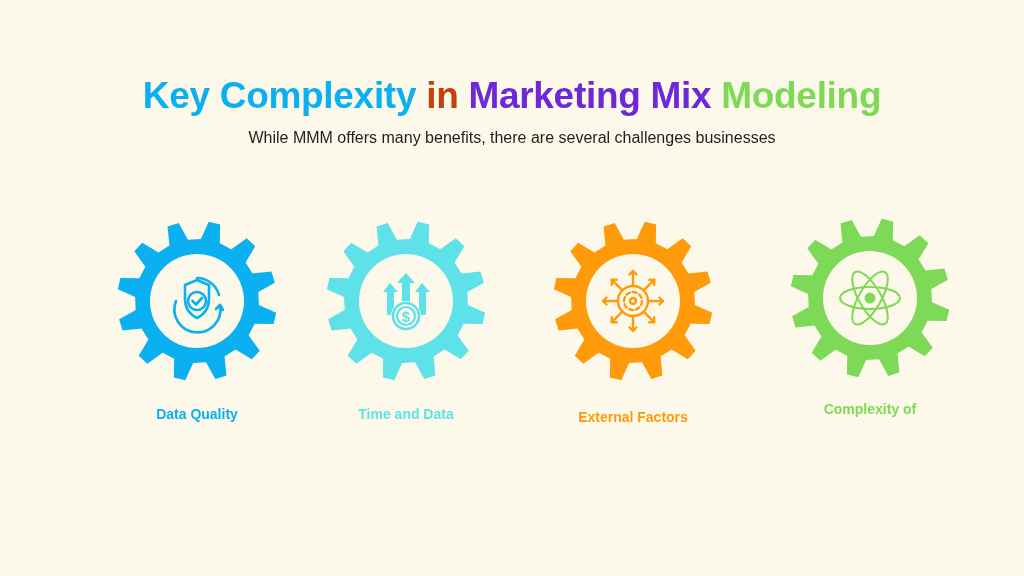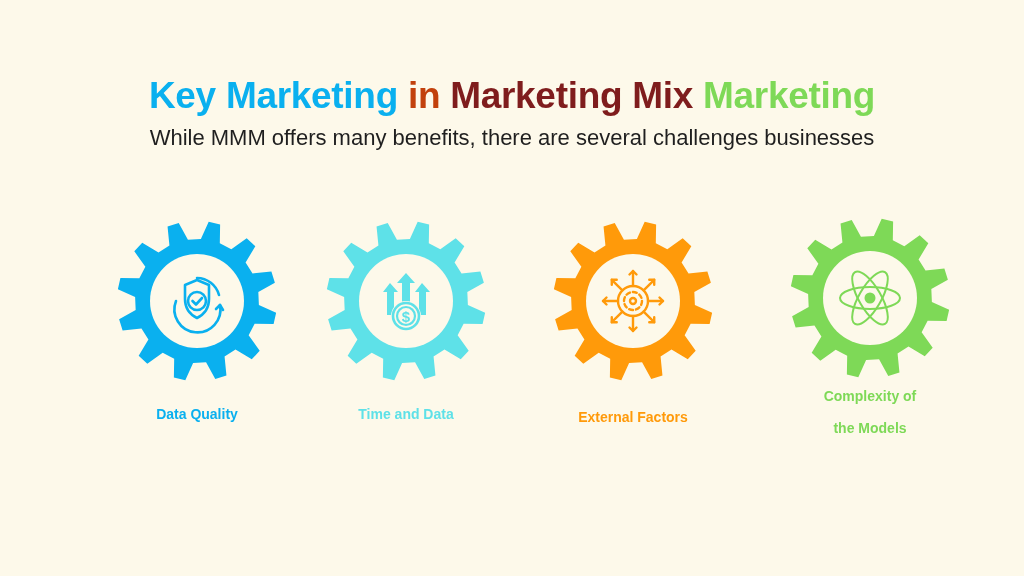--- a/index.html
+++ b/index.html
@@ -9,41 +9,41 @@
     font-family: "Liberation Sans", "DejaVu Sans", sans-serif;
     position: relative;
   }
   .title {
     position: absolute; left: 0; top: 74px; width: 1024px;
     text-align: center; font-weight: bold; font-size: 37px;
     letter-spacing: -0.3px; line-height: 44px; white-space: nowrap;
   }
   .subtitle {
     position: absolute; left: 0; top: 126px; width: 1024px;
-    text-align: center; font-size: 22px; line-height: 24px; color: #1f1f1f;
+    text-align: center; font-size: 16px; line-height: 24px; color: #1f1f1f;
   }
   .subtitle span { display: block; }
   .item { position: absolute; top: 220px; width: 200px; }
   .gear-wrap { position: absolute; width: 162px; height: 162px; }
   .gear-wrap svg.gear { position: absolute; left: 0; top: 0; width: 162px; height: 162px; }
   .gear-wrap svg.icon { position: absolute; left: 43px; top: 43px; width: 76px; height: 76px; }
   .label {
     position: absolute; top: 178px; left: 0; width: 200px; text-align: center;
     font-weight: bold; font-size: 14px; line-height: 32px;
   }
   .label span { display: block; }
 </style>
 </head>
 <body>
 
 <div class="title">
-  <span style="color:#0ab0ef">Key Marketing</span>
+  <span style="color:#0ab0ef">Key Complexity</span>
   <span style="color:#c2410c">in</span>
-  <span style="color:#7f1d1d">Marketing Mix</span>
-  <span style="color:#7ed957">Marketing</span>
+  <span style="color:#6d28d9">Marketing Mix</span>
+  <span style="color:#7ed957">Modeling</span>
 </div>
 
 <div class="subtitle">
   <span>While MMM offers many benefits, there are several challenges businesses</span>
 </div>
 
 <svg width="0" height="0" style="position:absolute">
   <defs>
     <path id="gearshape" d=""></path>
   </defs>
@@ -147,17 +147,16 @@
       <path class="gearpath" fill="#7ed957" d="M3.89 -61.88 L11.69 -79.14 L23.12 -76.59 L22.82 -57.65 L34.31 -51.64 L49.69 -62.70 L58.32 -54.76 L48.59 -38.51 L55.53 -27.57 L74.38 -29.45 L77.89 -18.27 L61.33 -9.06 L61.88 3.89 L79.14 11.69 L76.59 23.12 L57.65 22.82 L51.64 34.31 L62.70 49.69 L54.76 58.32 L38.51 48.59 L27.57 55.53 L29.45 74.38 L18.27 77.89 L9.06 61.33 L-3.89 61.88 L-11.69 79.14 L-23.12 76.59 L-22.82 57.65 L-34.31 51.64 L-49.69 62.70 L-58.32 54.76 L-48.59 38.51 L-55.53 27.57 L-74.38 29.45 L-77.89 18.27 L-61.33 9.06 L-61.88 -3.89 L-79.14 -11.69 L-76.59 -23.12 L-57.65 -22.82 L-51.64 -34.31 L-62.70 -49.69 L-54.76 -58.32 L-38.51 -48.59 L-27.57 -55.53 L-29.45 -74.38 L-18.27 -77.89 L-9.06 -61.33 Z"></path>
       <circle r="47" fill="#fdf9ea"></circle>
     </svg>
     <svg class="icon" viewBox="0 0 76 76" fill="none" stroke="#7ed957" stroke-width="2">
       <ellipse cx="38" cy="38" rx="30" ry="11"></ellipse>
       <ellipse cx="38" cy="38" rx="30" ry="11" transform="rotate(60 38 38)"></ellipse>
       <ellipse cx="38" cy="38" rx="30" ry="11" transform="rotate(120 38 38)"></ellipse>
       <circle cx="38" cy="38" r="5.5" fill="#7ed957" stroke="none"></circle>
     </svg>
   </div>
-  <div class="label" style="top:160px;color:#7ed957">
+  <div class="label" style="top:173px;color:#7ed957">
     <span>Complexity of</span>
-    <span>the Models</span>
   </div>
 </div>
 
 </body></html>

